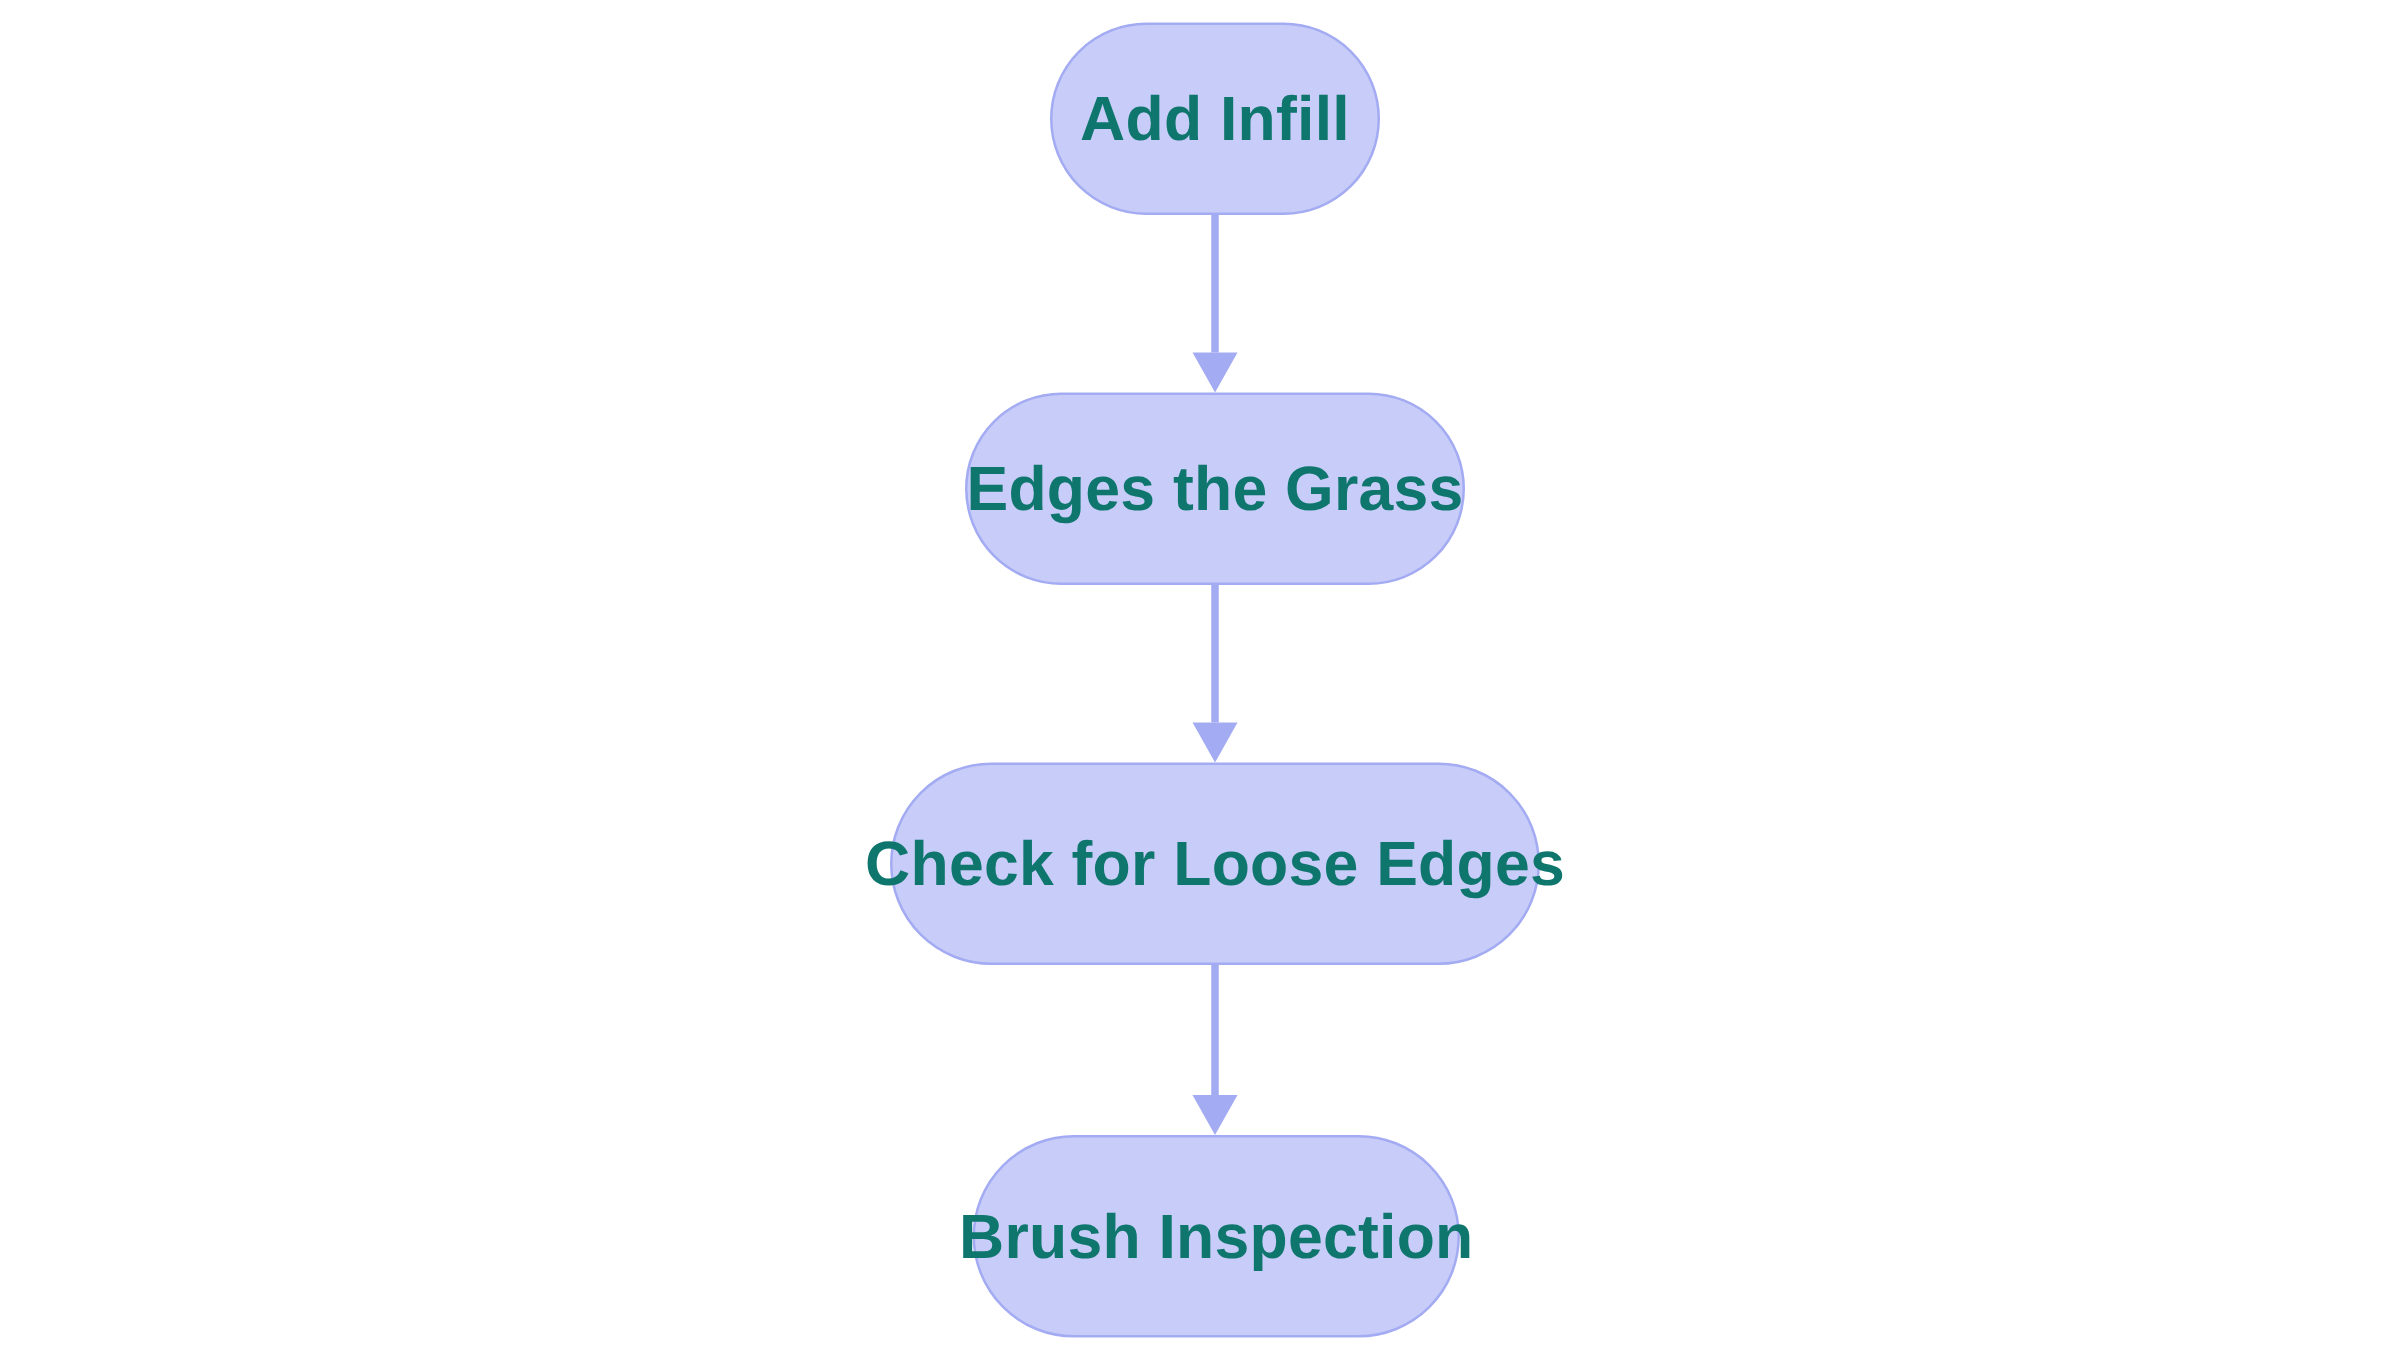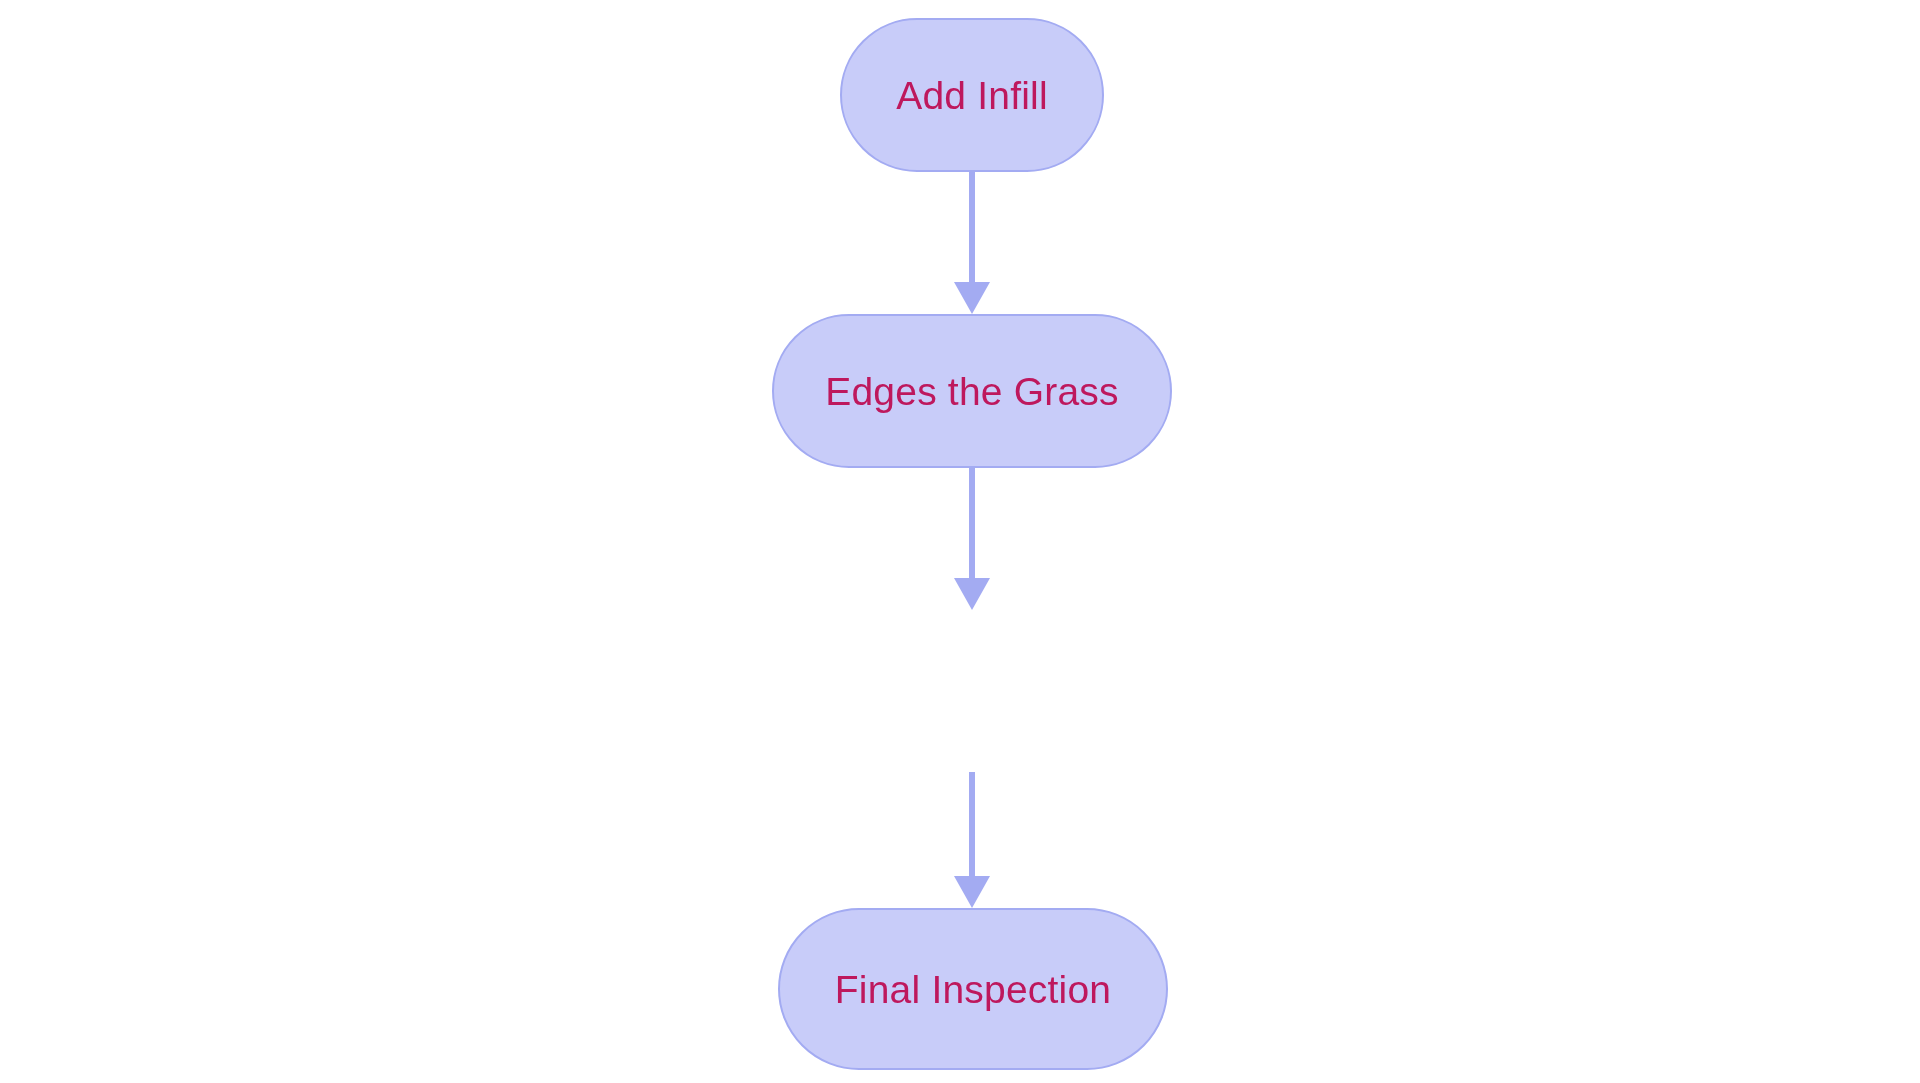--- a/index.html
+++ b/index.html
@@ -28,23 +28,23 @@
     display: flex;
     align-items: center;
     justify-content: center;
     background: #c8ccf9;
     border: 2px solid #a3abf2;
     border-radius: 999px;
     z-index: 2;
   }
 
   .flow-node-label {
-    color: #be185d;
-    font-size: 39px;
-    font-weight: 400;
+    color: #0f766e;
+    font-size: 50px;
+    font-weight: 700;
     line-height: 1;
     letter-spacing: 0.2px;
     white-space: nowrap;
     font-family: "Liberation Sans", "DejaVu Sans", sans-serif;
   }
 
   
   #node-add-infill {
     left: 840px;
     top: 18px;
@@ -115,18 +115,21 @@
   </svg>
 
   <div class="flow-node" id="node-add-infill">
     <span class="flow-node-label">Add Infill</span>
   </div>
 
   <div class="flow-node" id="node-brush-the-grass">
     <span class="flow-node-label">Edges the Grass</span>
   </div>
 
+  <div class="flow-node" id="node-check-for-loose-edges">
+    <span class="flow-node-label">Check for Loose Edges</span>
+  </div>
 
   <div class="flow-node" id="node-final-inspection">
-    <span class="flow-node-label">Final Inspection</span>
+    <span class="flow-node-label">Brush Inspection</span>
   </div>
 
 </div>
 
 </body></html>

